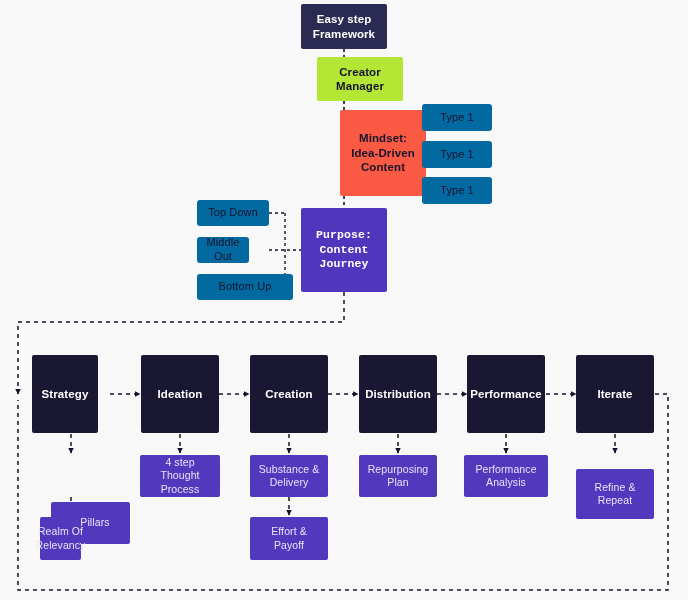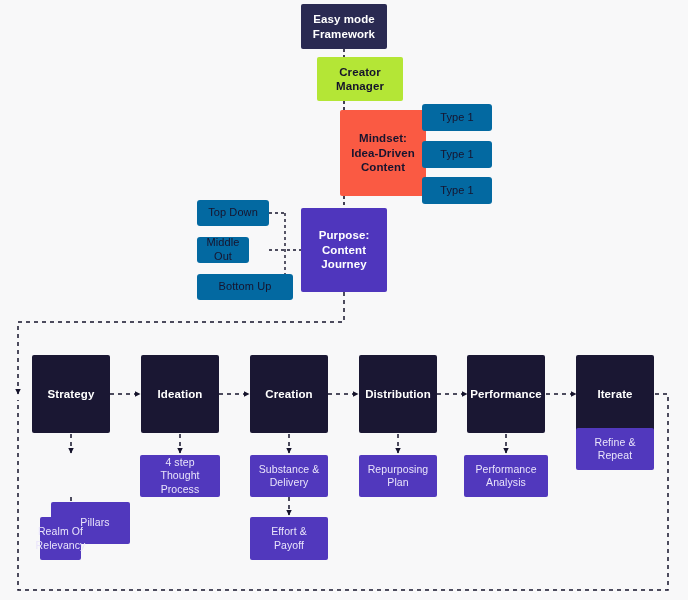--- a/index.html
+++ b/index.html
@@ -59,20 +59,21 @@
     font-size: 11.5px;
     font-weight: bold;
     border-radius: 2px;
   }
   .n-indigo {
     background: #4f36bd;
     color: #ffffff;
     font-size: 11.5px;
     font-weight: bold;
     border-radius: 2px;
+    font-family: Liberation Mono, monospace;
   }
   .n-salmon {
     background: #0369a1;
     color: #17142e;
     font-size: 11px;
     font-weight: normal;
     border-radius: 3px;
   }
   .n-navy {
     background: #1a1733;
@@ -143,21 +144,21 @@
       <line x1="71" y1="497" x2="71" y2="515" marker-end="url(#arrow)"></line>
       <line x1="180" y1="434" x2="180" y2="453" marker-end="url(#arrow)"></line>
       <line x1="289" y1="434" x2="289" y2="453" marker-end="url(#arrow)"></line>
       <line x1="289" y1="497" x2="289" y2="515" marker-end="url(#arrow)"></line>
       <line x1="398" y1="434" x2="398" y2="453" marker-end="url(#arrow)"></line>
       <line x1="506" y1="434" x2="506" y2="453" marker-end="url(#arrow)"></line>
       <line x1="615" y1="434" x2="615" y2="453" marker-end="url(#arrow)"></line>
     </g>
   </svg>
 
-  <div class="node n-dark-head" style="left:301px; top:4px; width:86px; height:45px;">Easy mode
+  <div class="node n-dark-head" style="left:301px; top:4px; width:86px; height:45px;">Easy step
 Framework</div>
 
   <div class="node n-lime" style="left:317px; top:57px; width:86px; height:44px;">Creator
 Manager</div>
 
   <div class="node n-coral" style="left:301px; top:110px; width:86px; height:86px;margin-left:39px;">Mindset:
 Idea-Driven
 Content</div>
 
   <div class="node n-indigo" style="left:301px; top:208px; width:86px; height:84px;">Purpose:
@@ -165,21 +166,21 @@
 Journey</div>
 
   <div class="node n-salmon" style="left:422px; top:104px; width:70px; height:27px;">Type 1</div>
   <div class="node n-salmon" style="left:422px; top:141px; width:70px; height:27px;">Type 1</div>
   <div class="node n-salmon" style="left:422px; top:177px; width:70px; height:27px;">Type 1</div>
 
   <div class="node n-salmon" style="left:197px; top:200px; width:72px; height:26px;">Top Down</div>
   <div class="node n-salmon" style="left:197px; top:237px; width:52px; height:26px;">Middle Out</div>
   <div class="node n-salmon" style="left:197px; top:274px; width:96px; height:26px;">Bottom Up</div>
 
-  <div class="node n-navy" style="left:32px; top:355px; width:78px; height:78px;">Strategy</div>
+  <div class="node n-navy" style="left:32px; top:355px; width:66px; height:78px;">Strategy</div>
   <div class="node n-navy" style="left:141px; top:355px; width:78px; height:78px;">Ideation</div>
   <div class="node n-navy" style="left:250px; top:355px; width:78px; height:78px;">Creation</div>
   <div class="node n-navy" style="left:359px; top:355px; width:78px; height:78px;">Distribution</div>
   <div class="node n-navy" style="left:467px; top:355px; width:78px; height:78px;">Performance</div>
   <div class="node n-navy" style="left:576px; top:355px; width:78px; height:78px;">Iterate</div>
 
   <div class="node n-sub" style="left:51px; top:455px; width:79px; height:42px;margin-top:47px;">5 Pillars</div>
   <div class="node n-sub" style="left:40px; top:517px; width:41px; height:43px;">Realm Of
 Relevancy</div>
 
@@ -190,16 +191,16 @@
 Delivery</div>
   <div class="node n-sub" style="left:250px; top:517px; width:78px; height:43px;">Effort &amp;
 Payoff</div>
 
   <div class="node n-sub" style="left:359px; top:455px; width:78px; height:42px;">Repurposing
 Plan</div>
 
   <div class="node n-sub" style="left:464px; top:455px; width:84px; height:42px;">Performance
 Analysis</div>
 
-  <div class="node n-sub" style="left:576px; top:428px; width:78px; height:42px;">Refine &amp;
+  <div class="node n-sub" style="left:576px; top:469px; width:78px; height:50px;">Refine &amp;
 Repeat</div>
 
 </div>
 
 </body></html>

